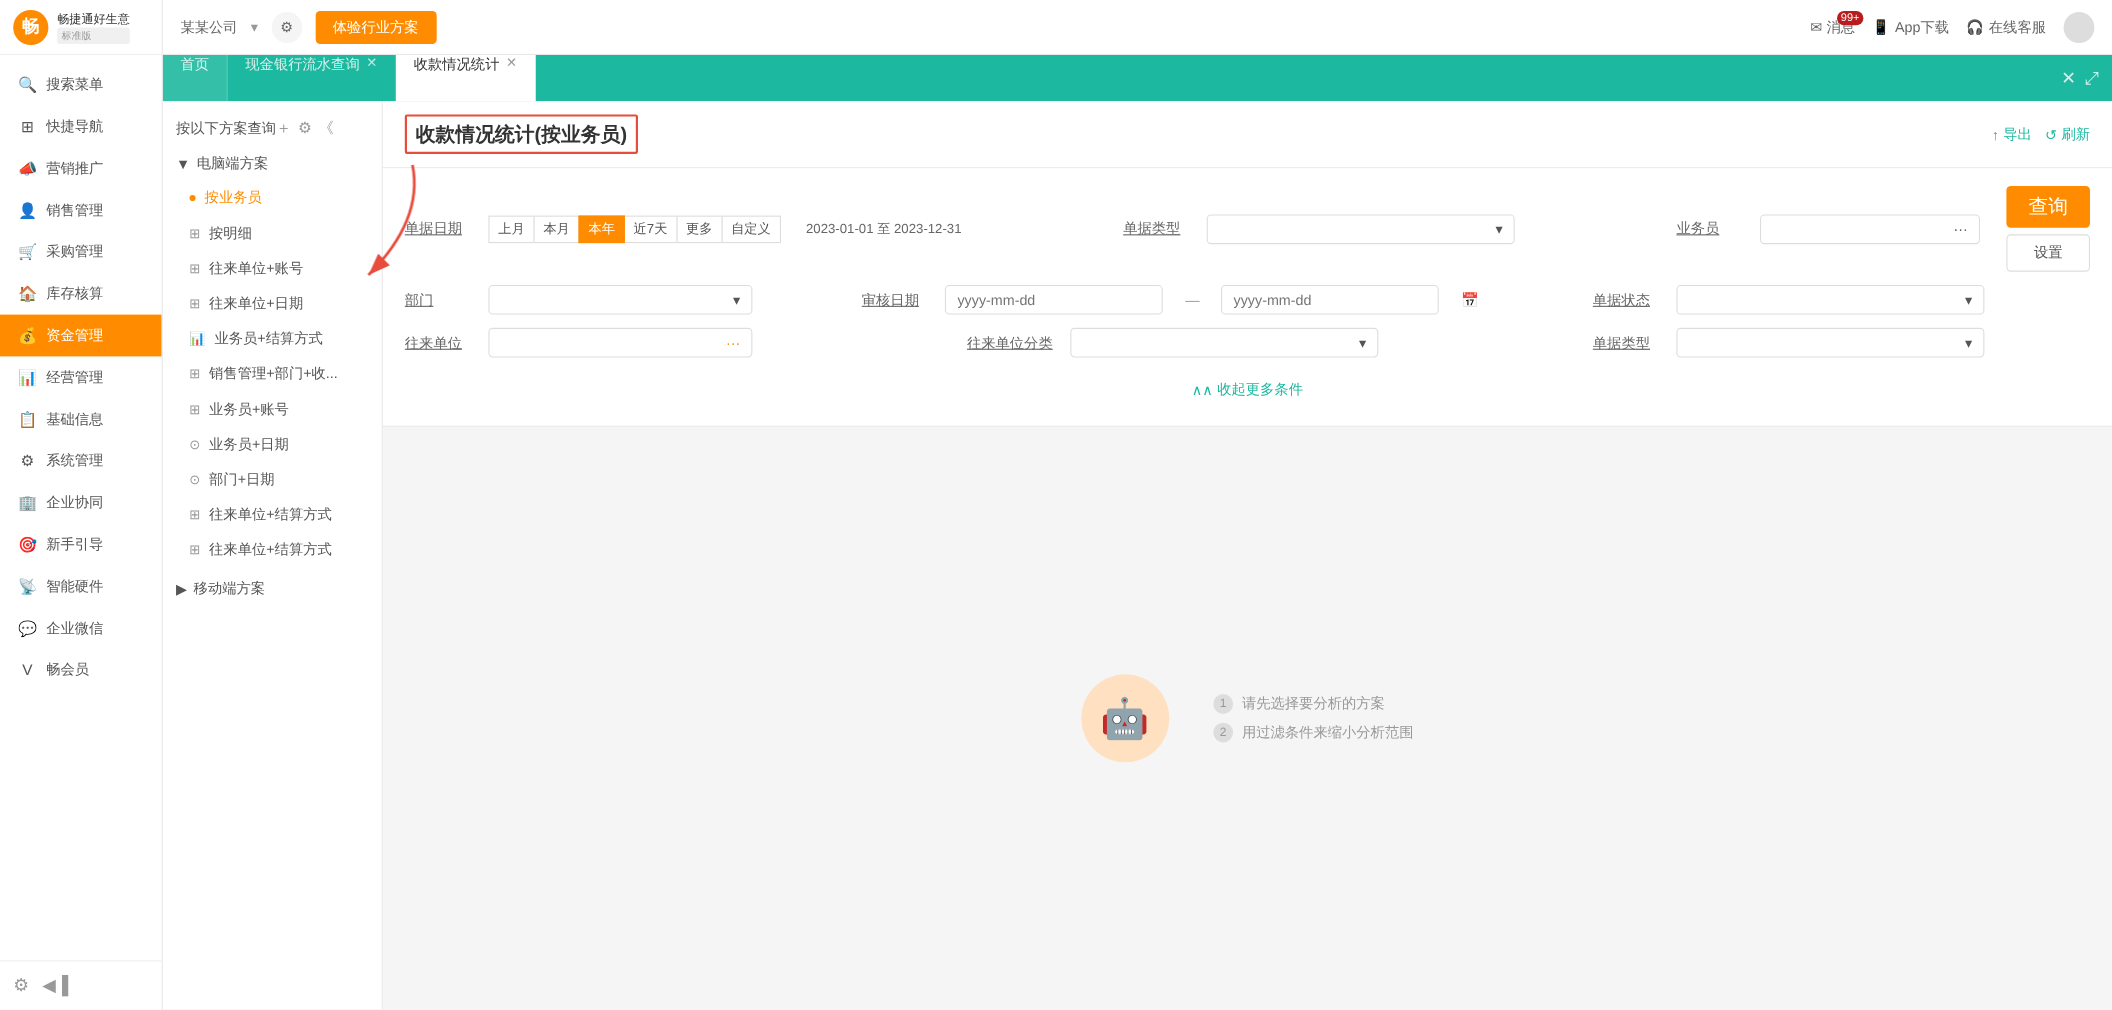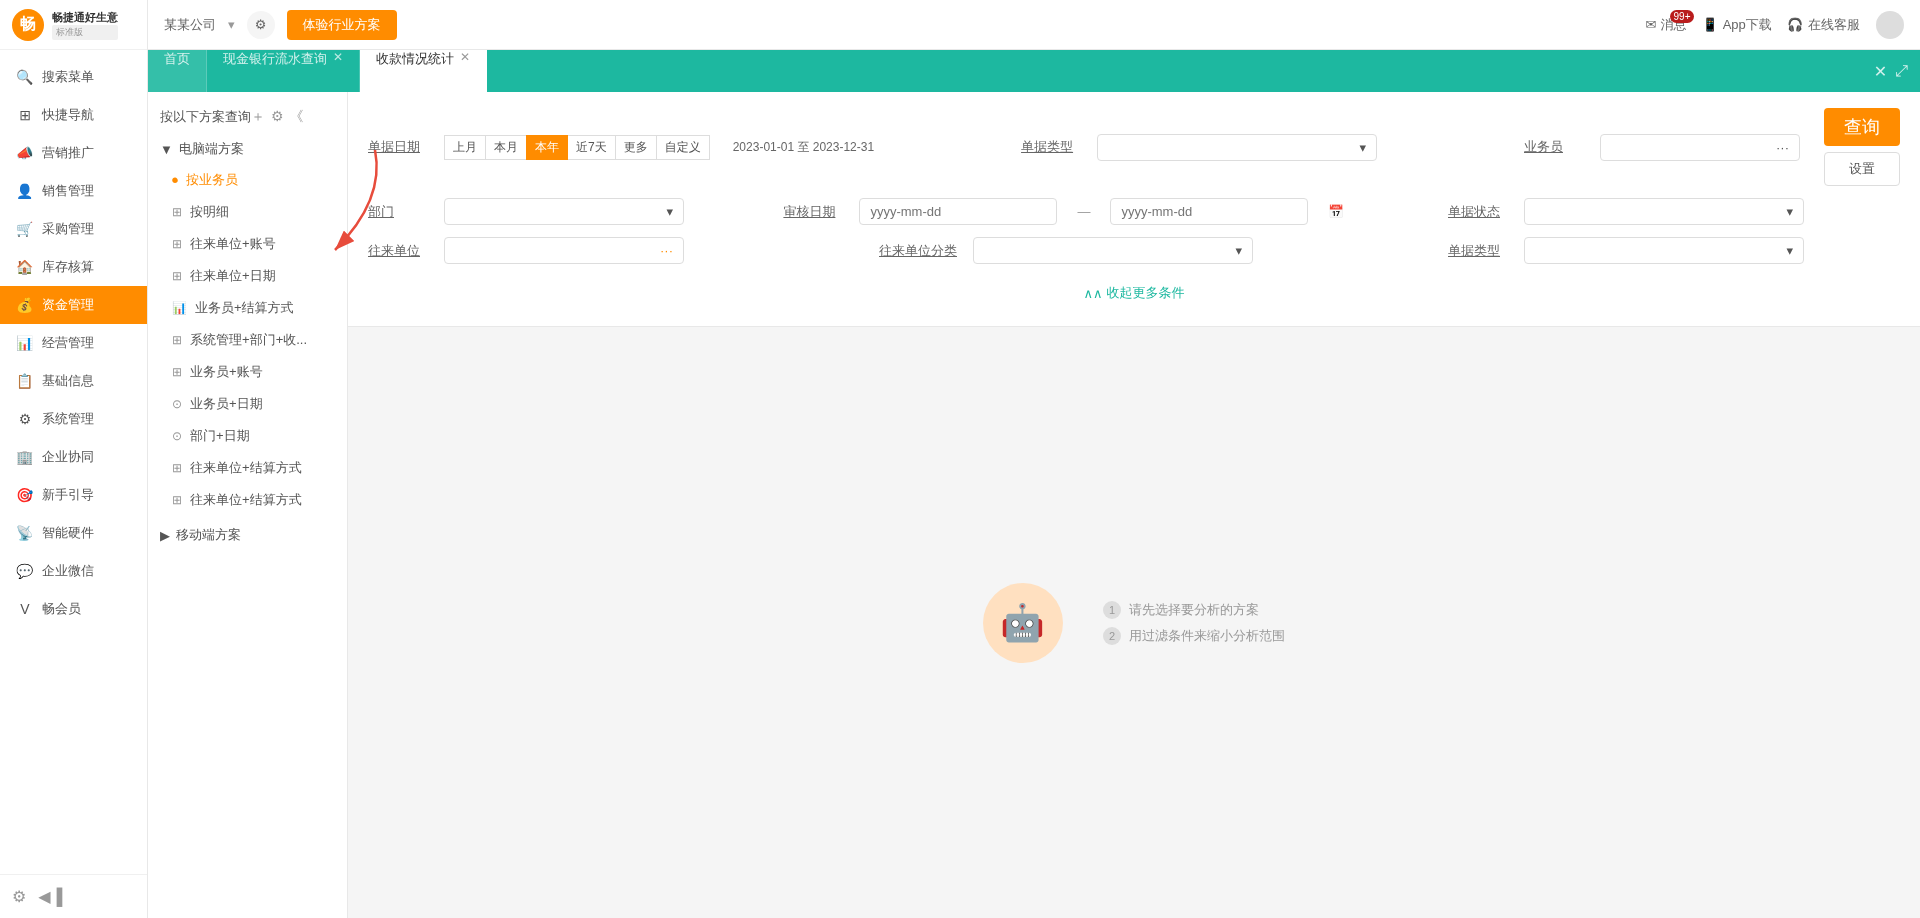--- a/index.html
+++ b/index.html
@@ -91,21 +91,21 @@
     .empty-step { display: flex; align-items: center; gap: 8px; color: #999; font-size: 13px; }
     .step-num { width: 18px; height: 18px; background: #ddd; border-radius: 50%; display: flex; align-items: center; justify-content: center; font-size: 11px; color: #999; flex-shrink: 0; }
   </style>
 </head>
 <body>
 
 <div class="sidebar">
   <div class="sidebar-logo">
     <div class="logo-icon">畅</div>
     <div>
-      <div style="font-size:11px;color:#333;font-weight:bold;">畅捷通好生意</div>
+      <div style="font-size:11px;color:#333;font-weight:normal;">畅捷通好生意</div>
       <div class="logo-badge">标准版</div>
     </div>
   </div>
   <div class="sidebar-nav">
 
   <div class="nav-item">
         <span class="nav-icon">🔍</span>
         <span>搜索菜单</span>
       </div>
       <div class="nav-item">
@@ -247,21 +247,21 @@
           <div class="scheme-item">
             <span class="scheme-item-icon">⊞</span>
             <span>往来单位+日期</span>
           </div>
           <div class="scheme-item">
             <span class="scheme-item-icon">📊</span>
             <span>业务员+结算方式</span>
           </div>
           <div class="scheme-item">
             <span class="scheme-item-icon">⊞</span>
-            <span>系统管理+部门+收...</span>
+            <span>销售管理+部门+收...</span>
           </div>
           <div class="scheme-item">
             <span class="scheme-item-icon">⊞</span>
             <span>业务员+账号</span>
           </div>
           <div class="scheme-item">
             <span class="scheme-item-icon">⊙</span>
             <span>业务员+日期</span>
           </div>
           <div class="scheme-item">
@@ -280,20 +280,33 @@
         <div class="scheme-group">
           <div class="scheme-group-title">
             <span>▶</span>
             <span>移动端方案</span>
           </div>
         </div>
       </div>
 
     <div class="page-area">
 
+      <div class="page-header">
+        <div class="page-title">收款情况统计(按业务员)</div>
+        <div class="page-actions">
+          <div class="action-btn">
+            <span>↑</span>
+            <span>导出</span>
+          </div>
+          <div class="action-btn">
+            <span>↺</span>
+            <span>刷新</span>
+          </div>
+        </div>
+      </div>
 
       <div class="filter-panel">
 
         <div class="filter-row">
           <span class="filter-label">单据日期</span>
           <div class="date-tabs" id="date-tabs">
               <div class="date-tab">上月</div>
               <div class="date-tab">本月</div>
               <div class="date-tab active">本年</div>
               <div class="date-tab">近7天</div>

